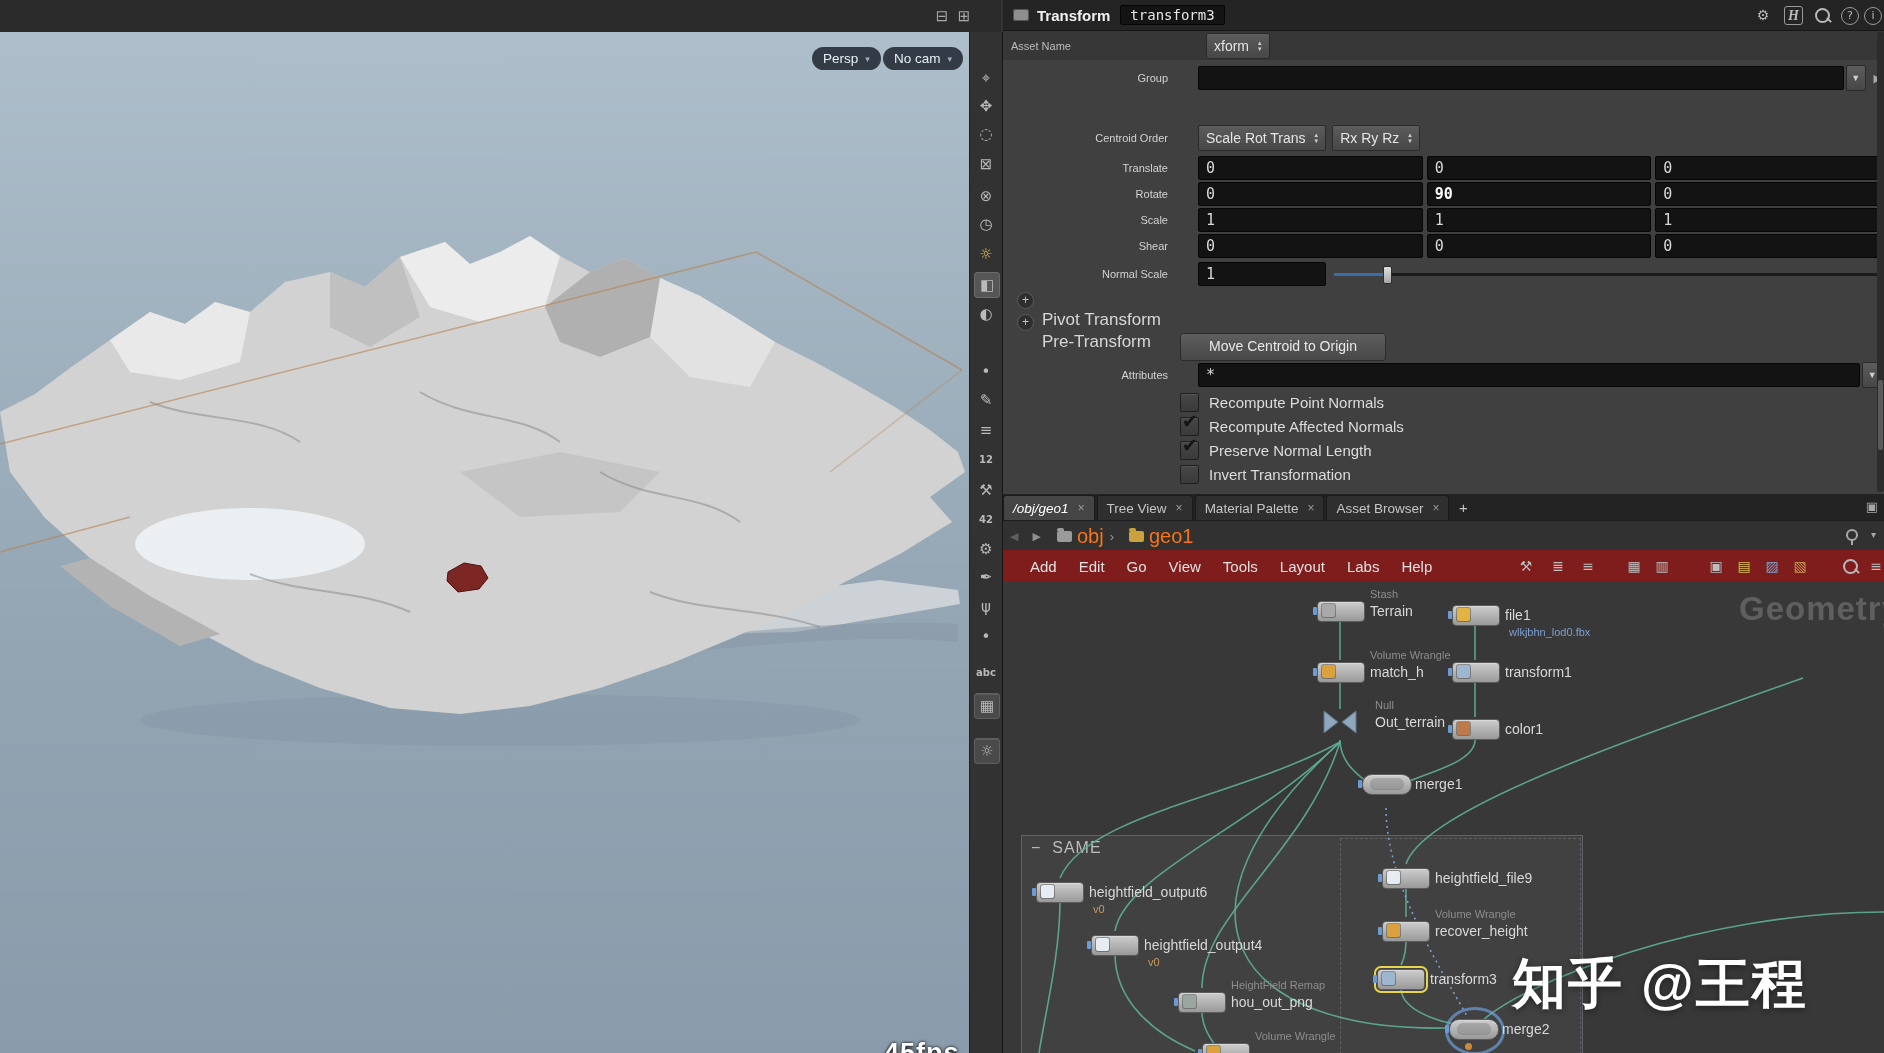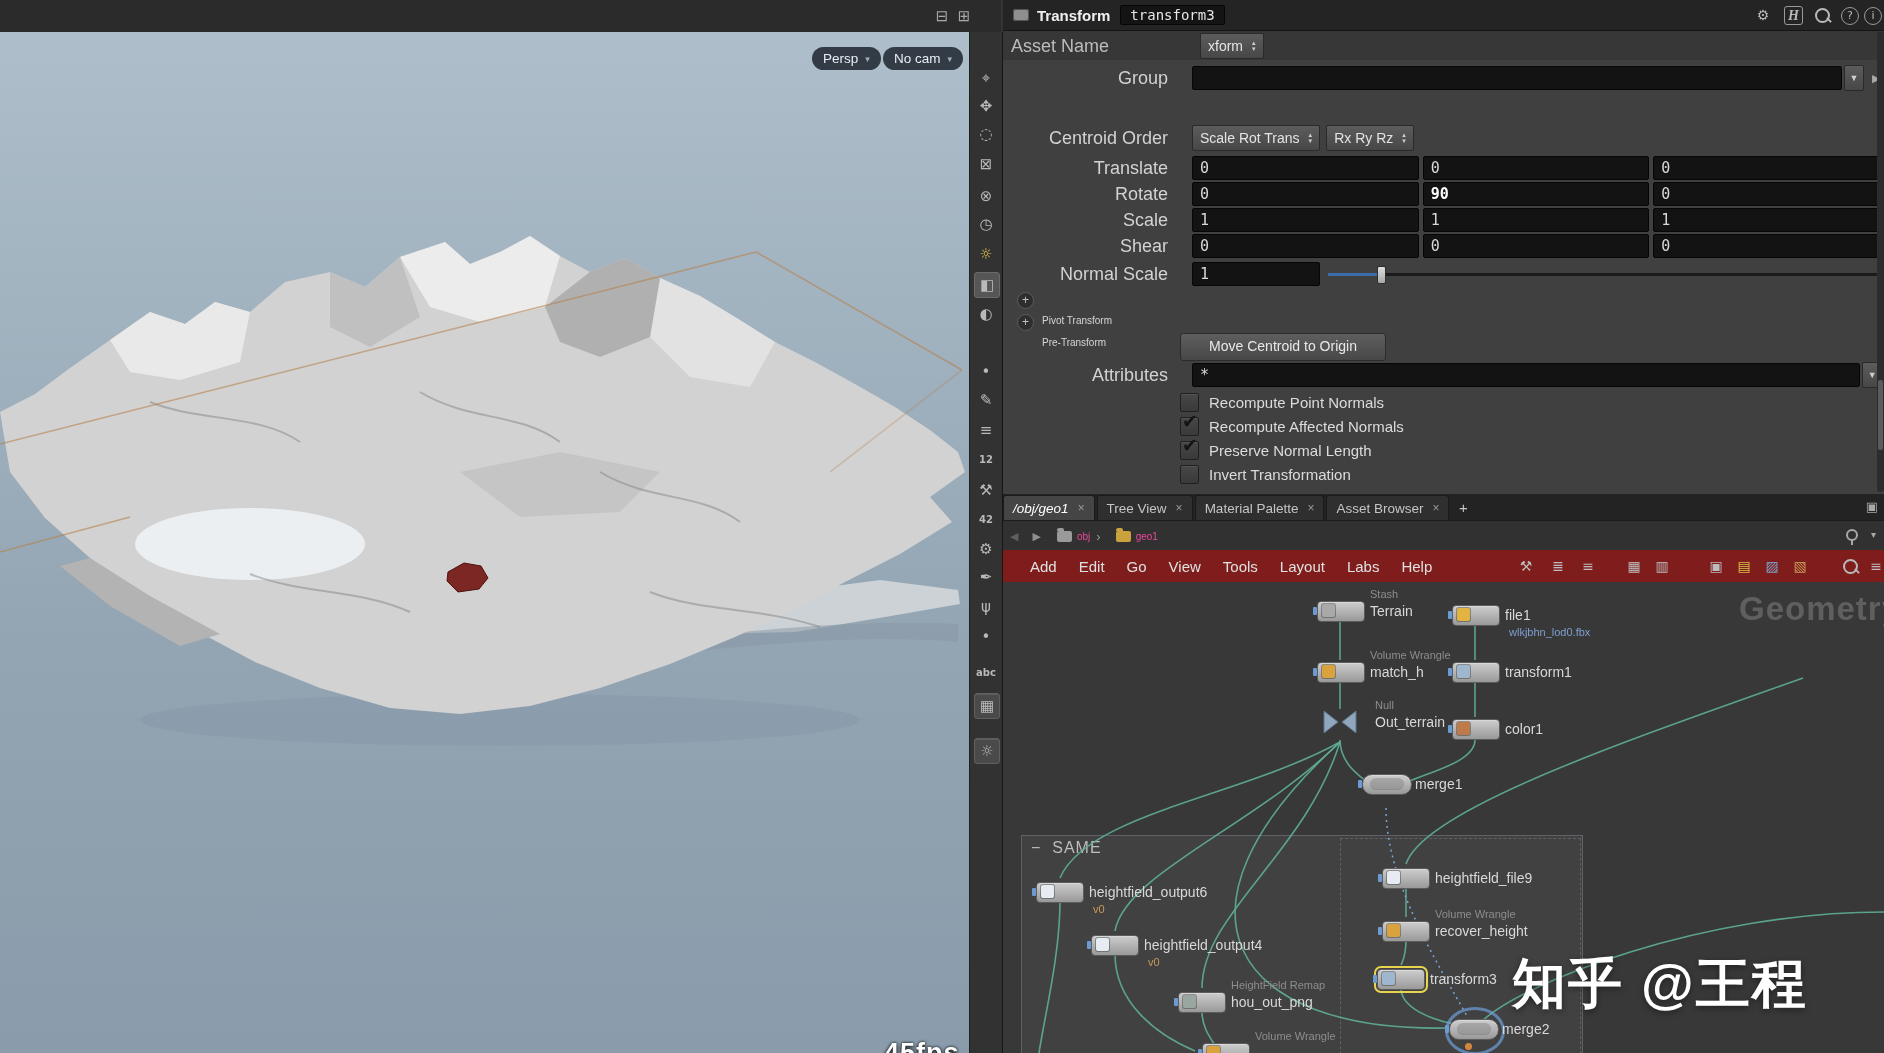--- a/index.html
+++ b/index.html
@@ -35,37 +35,37 @@
   #pnodename{background:#141414;border:1px solid #060606;border-radius:2px;color:#e6e6e6;
              font-family:"DejaVu Sans Mono",monospace;font-size:14px;padding:1px 9px;}
   .hd-icon{position:absolute;top:4px;width:22px;height:22px;color:#b9b9b9;font-size:14px;line-height:22px;text-align:center;font-family:"DejaVu Sans",sans-serif;}
   .circled{border:1px solid #9a9a9a;border-radius:50%;width:16px;height:16px;line-height:16px;top:7px;font-size:11px;}
   .hlogo{border:1px solid #9a9a9a;border-radius:3px;width:17px;height:17px;line-height:17px;top:6px;font-style:italic;font-family:"Liberation Serif",serif;font-weight:bold;}
   .mag-icon{position:absolute;width:11px;height:11px;border:2px solid #b9b9b9;border-radius:50%;}
   .mag-icon::after{content:"";position:absolute;left:9px;top:9px;width:6px;height:2px;background:#b9b9b9;transform:rotate(45deg);}
 
   
   .prow{position:absolute;left:0;width:879px;display:flex;align-items:center;height:24px;}
-  .plabel{width:165px;text-align:right;margin-right:24px;color:#d2d2d2;font-size:18px;flex:none;}
+  .plabel{width:165px;text-align:right;margin-right:30px;color:#d2d2d2;font-size:11px;flex:none;}
   .plabel.leftal{text-align:left;padding-left:8px;color:#bcbcbc;}
   .nfield{background:#131313;border:1px solid #060606;border-radius:2px;height:22px;display:flex;align-items:center;
           padding:0 7px;color:#d8d8d8;font-family:"DejaVu Sans Mono",monospace;font-size:15px;}
   .nfield .mod{font-weight:bold;color:#fff;}
   .triple{display:flex;flex:1;gap:4px;margin-right:2px;}
   .triple .nfield{flex:1;}
   .dd{display:inline-flex;align-items:center;background:linear-gradient(#5c5c5c,#474747);border:1px solid #2a2a2a;
       border-radius:2px;height:24px;padding:0 7px;color:#e4e4e4;font-size:14px;}
   .dd::after{content:"▴\A▾";white-space:pre;font-size:7px;line-height:6px;color:#cfcfcf;margin-left:9px;display:inline-block;}
   .dd-btn{width:18px;height:24px;background:linear-gradient(#5c5c5c,#474747);border:1px solid #2a2a2a;border-radius:2px;
           color:#cfcfcf;font-size:9px;line-height:24px;text-align:center;margin-left:2px;}
   .flagbtn{color:#a8a8a8;font-size:11px;margin-left:8px;}
   #assetstrip{left:0;top:31px;width:881px;height:29px;background:#373737;position:absolute;}
   .expand-dot{width:15px;height:15px;border-radius:50%;background:#2e2e2e;border:1px solid #5c5c5c;color:#c4c4c4;
               font-size:12px;line-height:14px;text-align:center;margin-right:8px;flex:none;}
-  .collapse-label{color:#d6d6d6;font-size:10px;margin-top:40px;}
+  .collapse-label{color:#d6d6d6;font-size:17px;margin-top:40px;}
   #centroid-btn{left:177px;top:333px;width:204px;height:26px;background:linear-gradient(#5e5e5e,#484848);
                 border:1px solid #2b2b2b;border-radius:3px;color:#e8e8e8;font-size:14px;text-align:center;line-height:25px;}
   .slider{position:relative;flex:1;height:22px;margin-left:8px;}
   .slider .track{position:absolute;left:0;right:0;top:10px;height:3px;background:#1b1b1b;border-radius:2px;}
   .slider .fill{position:absolute;left:0;top:10px;height:3px;width:52px;}
   .slider .handle{position:absolute;left:49px;top:3px;width:7px;height:16px;background:linear-gradient(#dedede,#a8a8a8);
                   border:1px solid #2e2e2e;border-radius:2px;}
   .cbrow{position:absolute;left:177px;height:20px;display:flex;align-items:center;}
   .cb{position:relative;width:17px;height:17px;background:linear-gradient(#474747,#3a3a3a);border:1px solid #1f1f1f;
       border-radius:2px;box-shadow:inset 0 1px rgba(255,255,255,.08);flex:none;}
@@ -81,21 +81,21 @@
   .tab.active{background:#454545;color:#fff;font-style:italic;}
   .tab .x{margin-left:9px;color:#999;font-size:12px;}
   .tab-add{width:24px;height:24px;color:#c5c5c5;font-size:15px;text-align:center;line-height:24px;}
   .pane-ic{position:absolute;right:6px;top:5px;color:#a8a8a8;font-size:13px;font-family:"DejaVu Sans",sans-serif;}
   #pathbar{left:0;top:520px;width:881px;height:30px;background:#313131;border-top:1px solid #1c1c1c;border-bottom:1px solid #1c1c1c;
            display:flex;align-items:center;position:absolute;}
   .nav-ar{color:#8f8f8f;font-size:11px;padding:0 7px;}
   .nav-ar.dim{color:#5f5f5f;}
   .folder{width:15px;height:11px;border-radius:2px;position:relative;margin:0 5px 0 9px;flex:none;}
   .folder::before{content:"";position:absolute;left:0;top:-3px;width:7px;height:3px;background:inherit;border-radius:2px 2px 0 0;}
-  .crumb{color:#ec4899;font-size:10px;}
+  .crumb{color:#f97316;font-size:20px;}
   .sep{color:#9a9a9a;font-size:13px;padding:0 6px;}
   .pin-ic{position:absolute;right:26px;top:8px;width:8px;height:8px;border:2px solid #a8a8a8;border-radius:50%;}
   .pin-ic::after{content:"";position:absolute;left:3px;top:8px;width:2px;height:6px;background:#a8a8a8;}
   .pb-caret{position:absolute;right:8px;top:8px;color:#a8a8a8;font-size:10px;}
   #menubar{left:0;top:550px;width:881px;height:32px;background:#7f1d1d;border-bottom:1px solid #242424;display:flex;align-items:center;position:absolute;}
   .menu-item{color:#e0e0e0;font-size:15px;padding:0 11px;}
   .mb-icon{position:absolute;top:7px;width:20px;height:18px;color:#bdbdbd;font-size:14px;line-height:18px;text-align:center;font-family:"DejaVu Sans",sans-serif;}
 
   
   #network{left:0;top:582px;width:881px;height:471px;background:#383838;overflow:hidden;position:absolute;}

